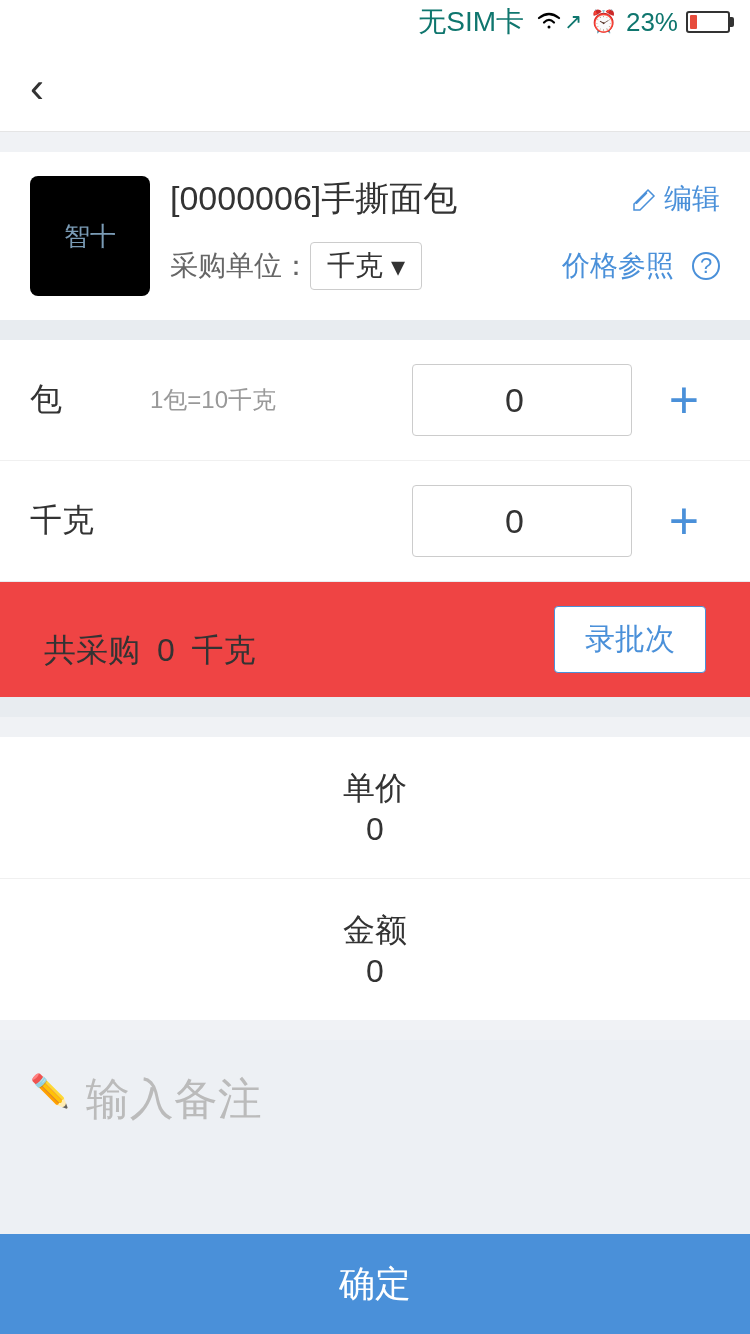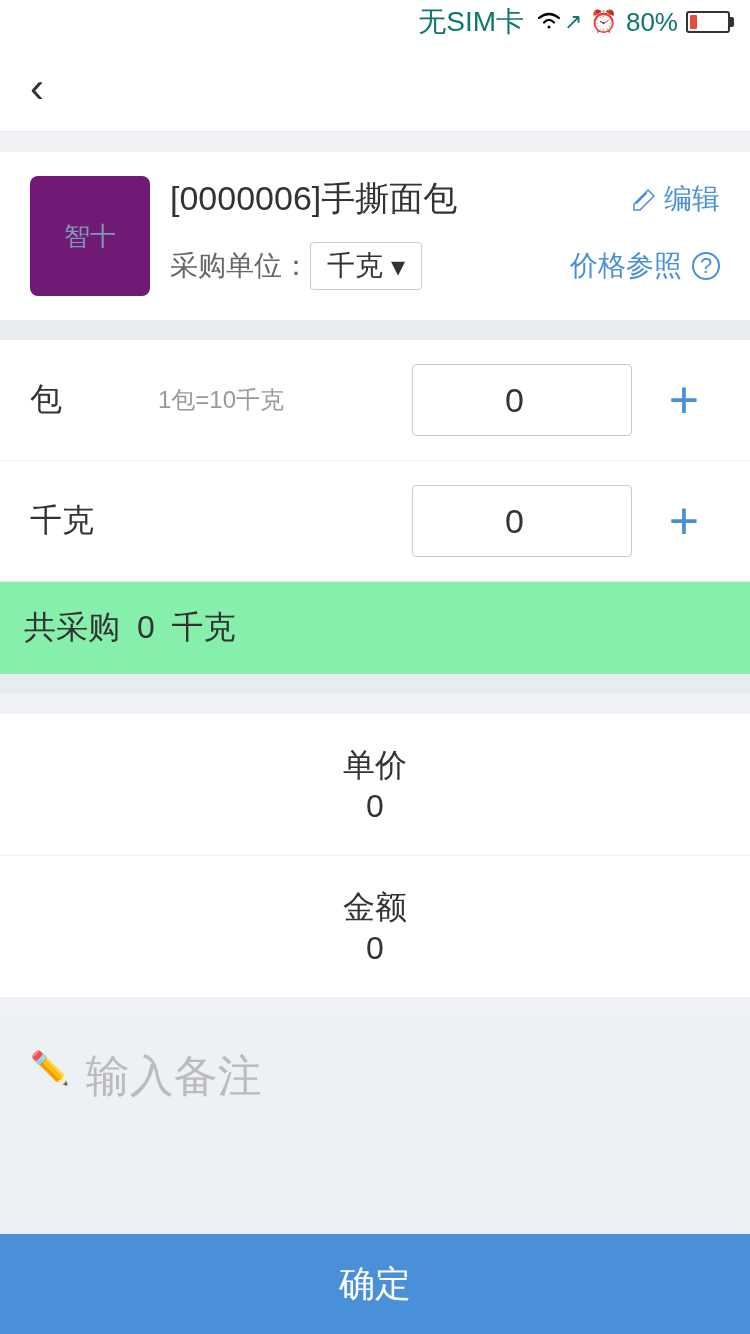--- a/index.html
+++ b/index.html
@@ -83,21 +83,21 @@
       background: #fff;
       margin: 20px 0 0 0;
       padding: 24px 30px;
       display: flex;
       align-items: flex-start;
       gap: 20px;
     }
     .product-thumb {
       width: 120px;
       height: 120px;
-      background: #701a75;
+      background: #000000;
       border-radius: 8px;
       display: flex;
       align-items: center;
       justify-content: center;
       flex-shrink: 0;
       color: #7a9bb5;
       font-size: 28px;
     }
     .product-info {
       flex: 1;
@@ -137,21 +137,21 @@
       display: flex;
       align-items: center;
       gap: 8px;
       cursor: pointer;
     }
     .price-ref {
       color: #4a90d9;
       font-size: 28px;
       display: flex;
       align-items: center;
-      gap: 10px;
+      gap: 18px;
       cursor: pointer;
     }
 
     
     .divider-section {
       height: 20px;
       background: #e8ecf0;
     }
 
     
@@ -165,21 +165,20 @@
       border-bottom: 1px solid #f0f0f0;
     }
     .input-row-label {
       font-size: 32px;
       color: #333;
       min-width: 120px;
     }
     .unit-hint {
       font-size: 24px;
       color: #999;
-      margin-left: 8px;
     }
     .input-number-wrap {
       flex: 1;
       display: flex;
       align-items: center;
       justify-content: flex-end;
       gap: 16px;
     }
     .input-number {
       width: 220px;
@@ -200,25 +199,25 @@
       font-size: 52px;
       cursor: pointer;
       display: flex;
       align-items: center;
       justify-content: center;
       line-height: 1;
     }
 
     
     .total-row {
-      background: #86efac;
+      background: #ef4444;
       display: flex;
       align-items: flex-end;
       justify-content: space-between;
-      padding: 24px 24px;
+      padding: 24px 44px;
       border-top: 1px solid #e8ecf0;
     }
     .total-text {
       font-size: 32px;
       color: #333;
     }
     .batch-btn {
       border: 1px solid #4a90d9;
       border-radius: 4px;
       padding: 12px 30px;
@@ -306,21 +305,21 @@
       <svg width="30" height="22" viewBox="0 0 30 22" fill="none">
         <path d="M15 18 L15 18" stroke="#000" stroke-width="3" stroke-linecap="round"></path>
         <path d="M10 13.5 Q15 8.5 20 13.5" stroke="#000" stroke-width="2.2" fill="none" stroke-linecap="round"></path>
         <path d="M5 9 Q15 1 25 9" stroke="#000" stroke-width="2.2" fill="none" stroke-linecap="round"></path>
       </svg>
     </span>
   </div>
   <div class="status-right">
     <span style="font-size:22px;">↗</span>
     <span style="font-size:22px;">⏰</span>
-    <span>80%</span>
+    <span>23%</span>
     <span class="battery-icon">
       <span class="battery-fill"></span>
     </span>
   </div>
 </div>
 
 <div class="nav-bar">
   <span class="nav-back">‹</span>
 </div>
 
@@ -376,20 +375,21 @@
     </div>
   </div>
 </div>
 
 <div class="total-row">
   <span class="total-text">
     <span>共采购</span>
     <span style="margin:0 8px;">0</span>
     <span>千克</span>
   </span>
+  <button class="batch-btn">录批次</button>
 </div>
 
 <div class="divider-section"></div>
 
 <div class="price-section">
   <div class="price-row">
     <span class="price-row-label">单价</span>
     <span class="price-value">0</span>
   </div>
   <div class="price-row" style="border-bottom:none;">

